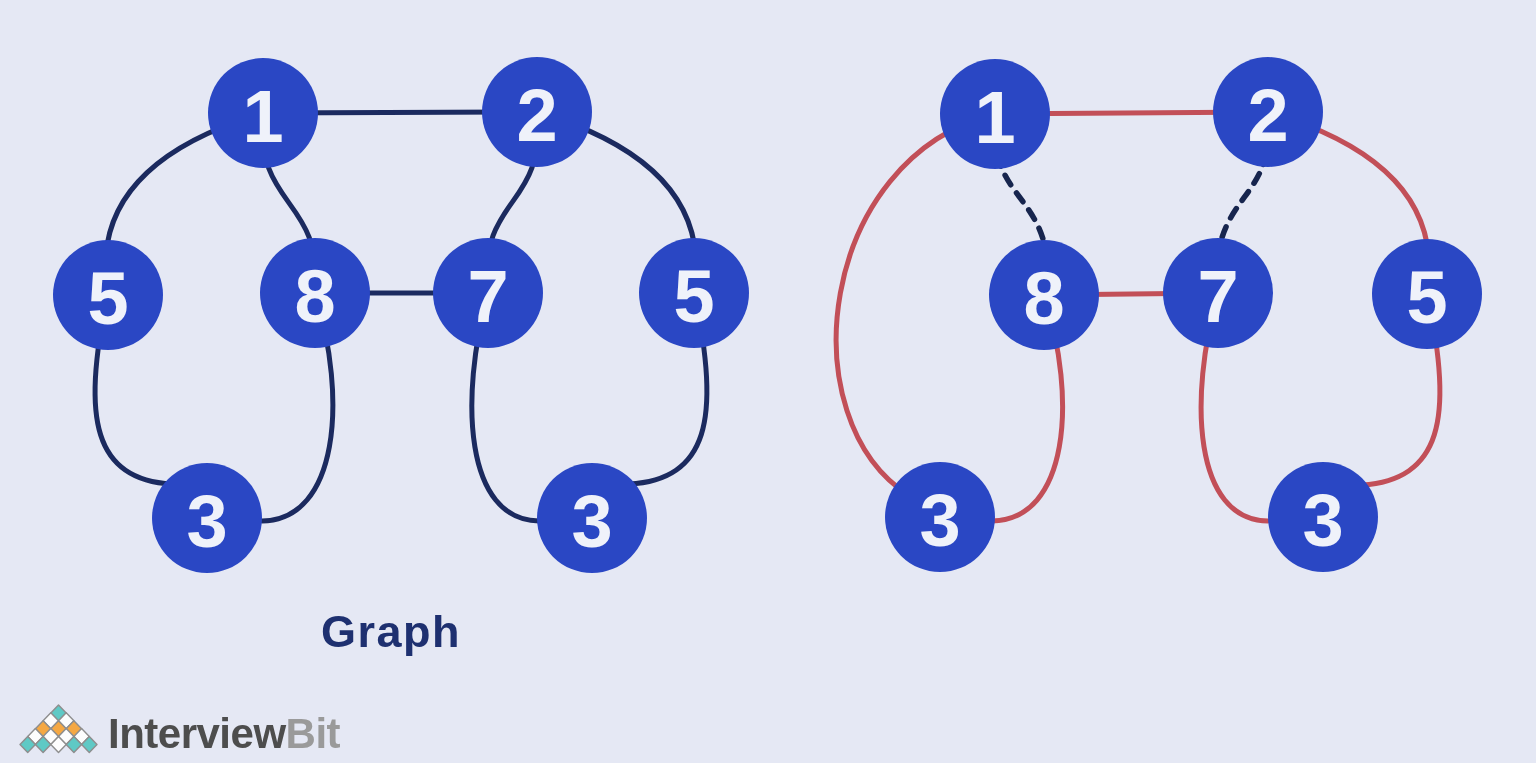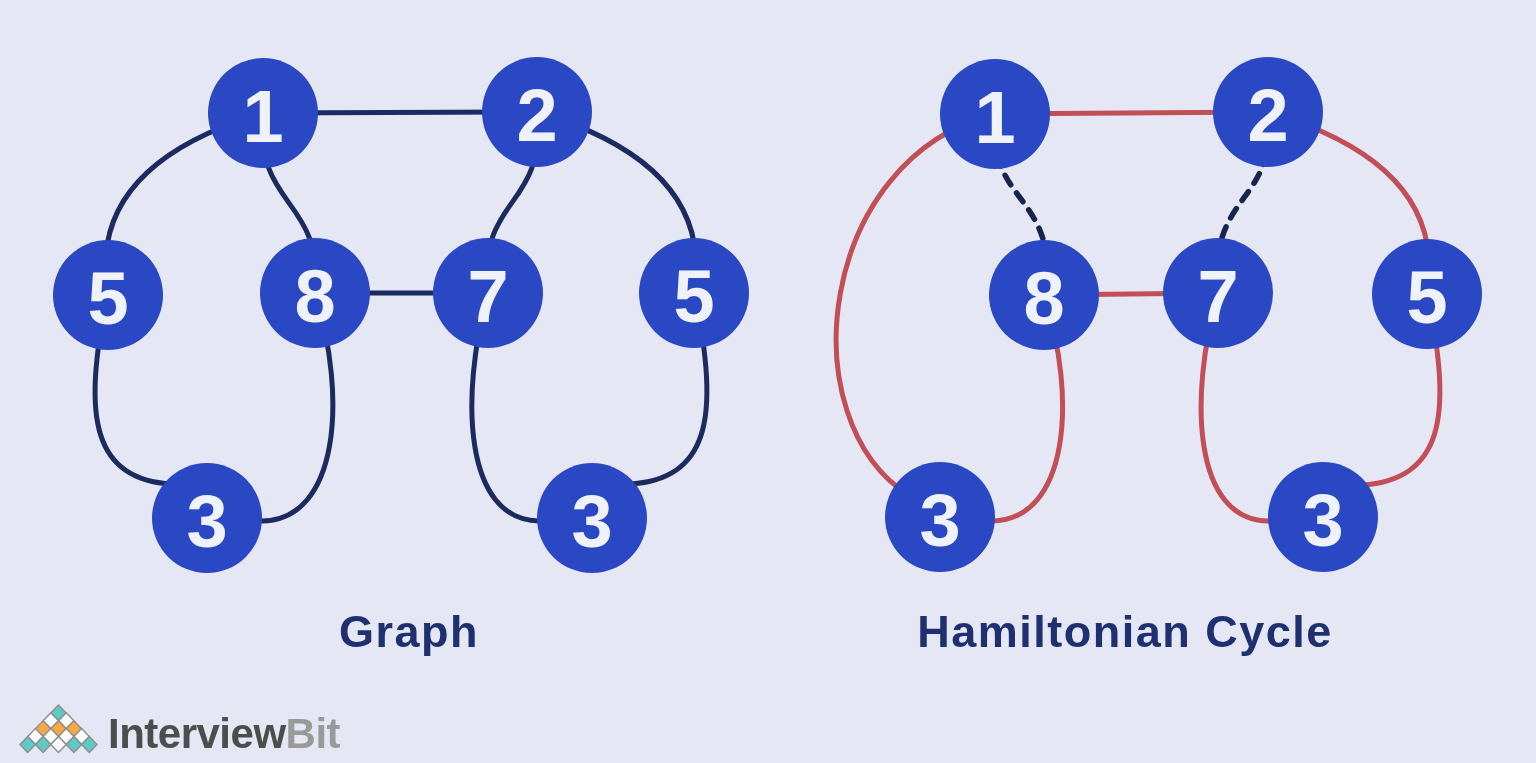--- a/index.html
+++ b/index.html
@@ -15,21 +15,21 @@
   .node-digit {
     font-family:"Liberation Sans", sans-serif;
     font-weight:bold; font-size:74px;
     fill:#EFF2FA; text-anchor:middle; dominant-baseline:central;
   }
   .graph-title {
     position:absolute; top:606px; transform:translateX(-50%);
     font-weight:bold; font-size:45px; letter-spacing:1.5px;
     color:#1E3070; white-space:nowrap;
   }
-  .title-left  { left:409px; }
+  .title-left  { left:391px; }
   .title-right { left:1125px; }
   .logo-tile { stroke:#8E8E8E; stroke-width:1.4; stroke-linejoin:round; }
   .logo-text {
     font-family:"Liberation Sans", sans-serif;
     font-weight:bold; font-size:42px; letter-spacing:-0.5px;
   }
 </style>
 </head>
 <body>
 
@@ -148,15 +148,14 @@
         <path class="logo-tile" d="M 73.9 736.4 L 81.6 744.4 L 73.9 752.4 L 66.2 744.4 Z" fill="#5FC9C5"></path>
         <path class="logo-tile" d="M 89.3 736.4 L 97 744.4 L 89.3 752.4 L 81.6 744.4 Z" fill="#5FC9C5"></path>
       </g>
       <text class="logo-text" x="108" y="748">
         <tspan fill="#4D4D4D">Interview</tspan><tspan fill="#9A9A9A">Bit</tspan>
       </text>
     </g>
   </svg>
 
   <div class="graph-title title-left">Graph</div>
-  <div class="graph-title title-right">Hamiltonian Cycle</div>
 
 </div>
 
 </body></html>

